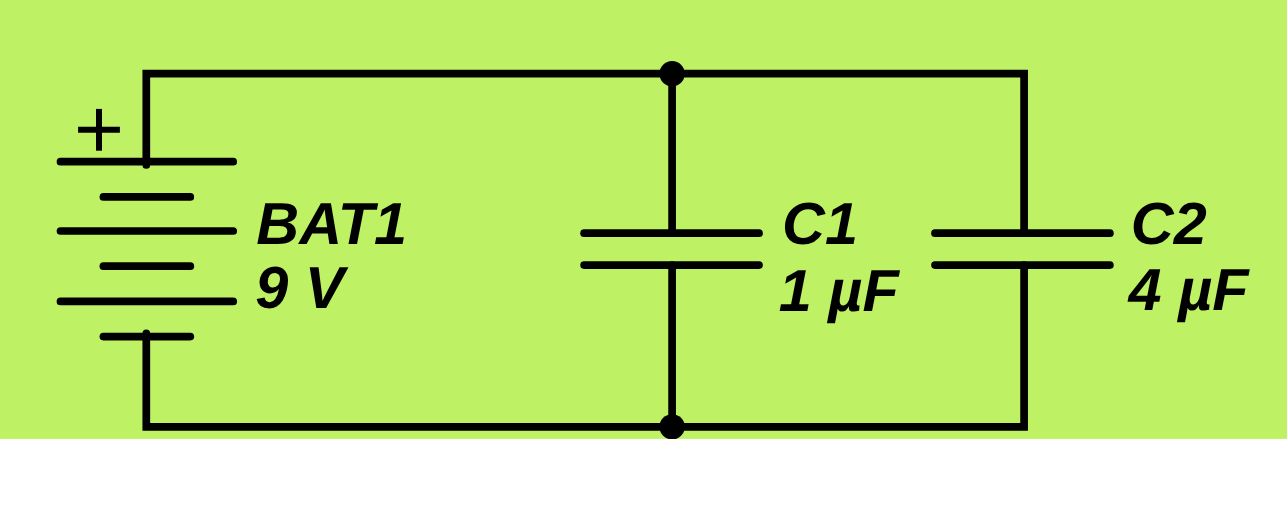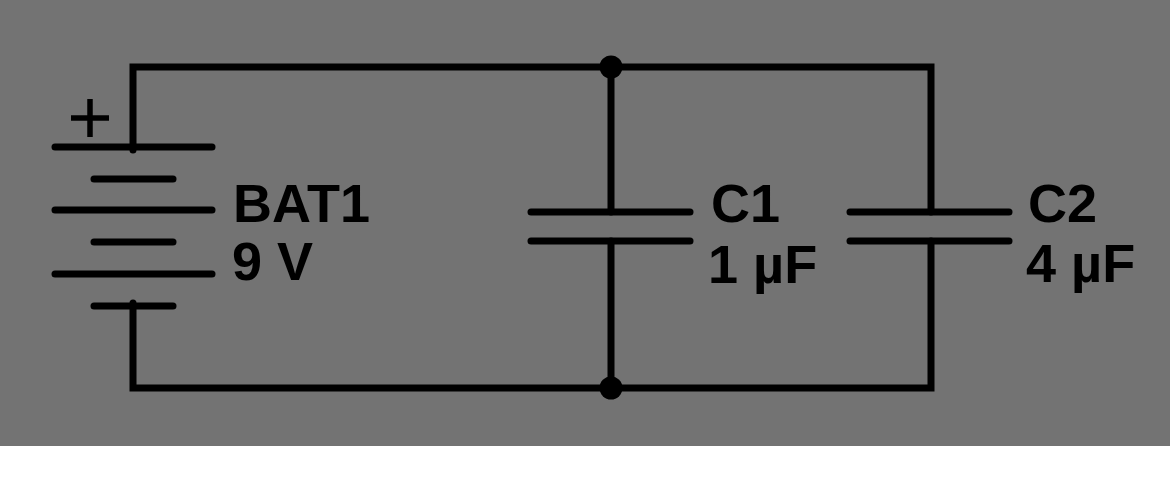--- a/index.html
+++ b/index.html
@@ -1,22 +1,23 @@
 <!DOCTYPE html>
 <html><head>
 <meta charset="utf-8">
 <style>
   html, body { margin: 0; padding: 0; background: #ffffff; }
   .stage {
     position: relative;
     width: 1170px;
-    height: 446px;
-    background: #737373;
+    height: 399px;
+    background: #bef264;
     font-family: "Liberation Sans", sans-serif;
     overflow: hidden;
+    font-style: italic;
   }
   svg { display: block; }
   .wire {
     fill: none;
     stroke: #000000;
     stroke-width: 7;
     stroke-linecap: round;
     stroke-linejoin: miter;
   }
   .plate {

